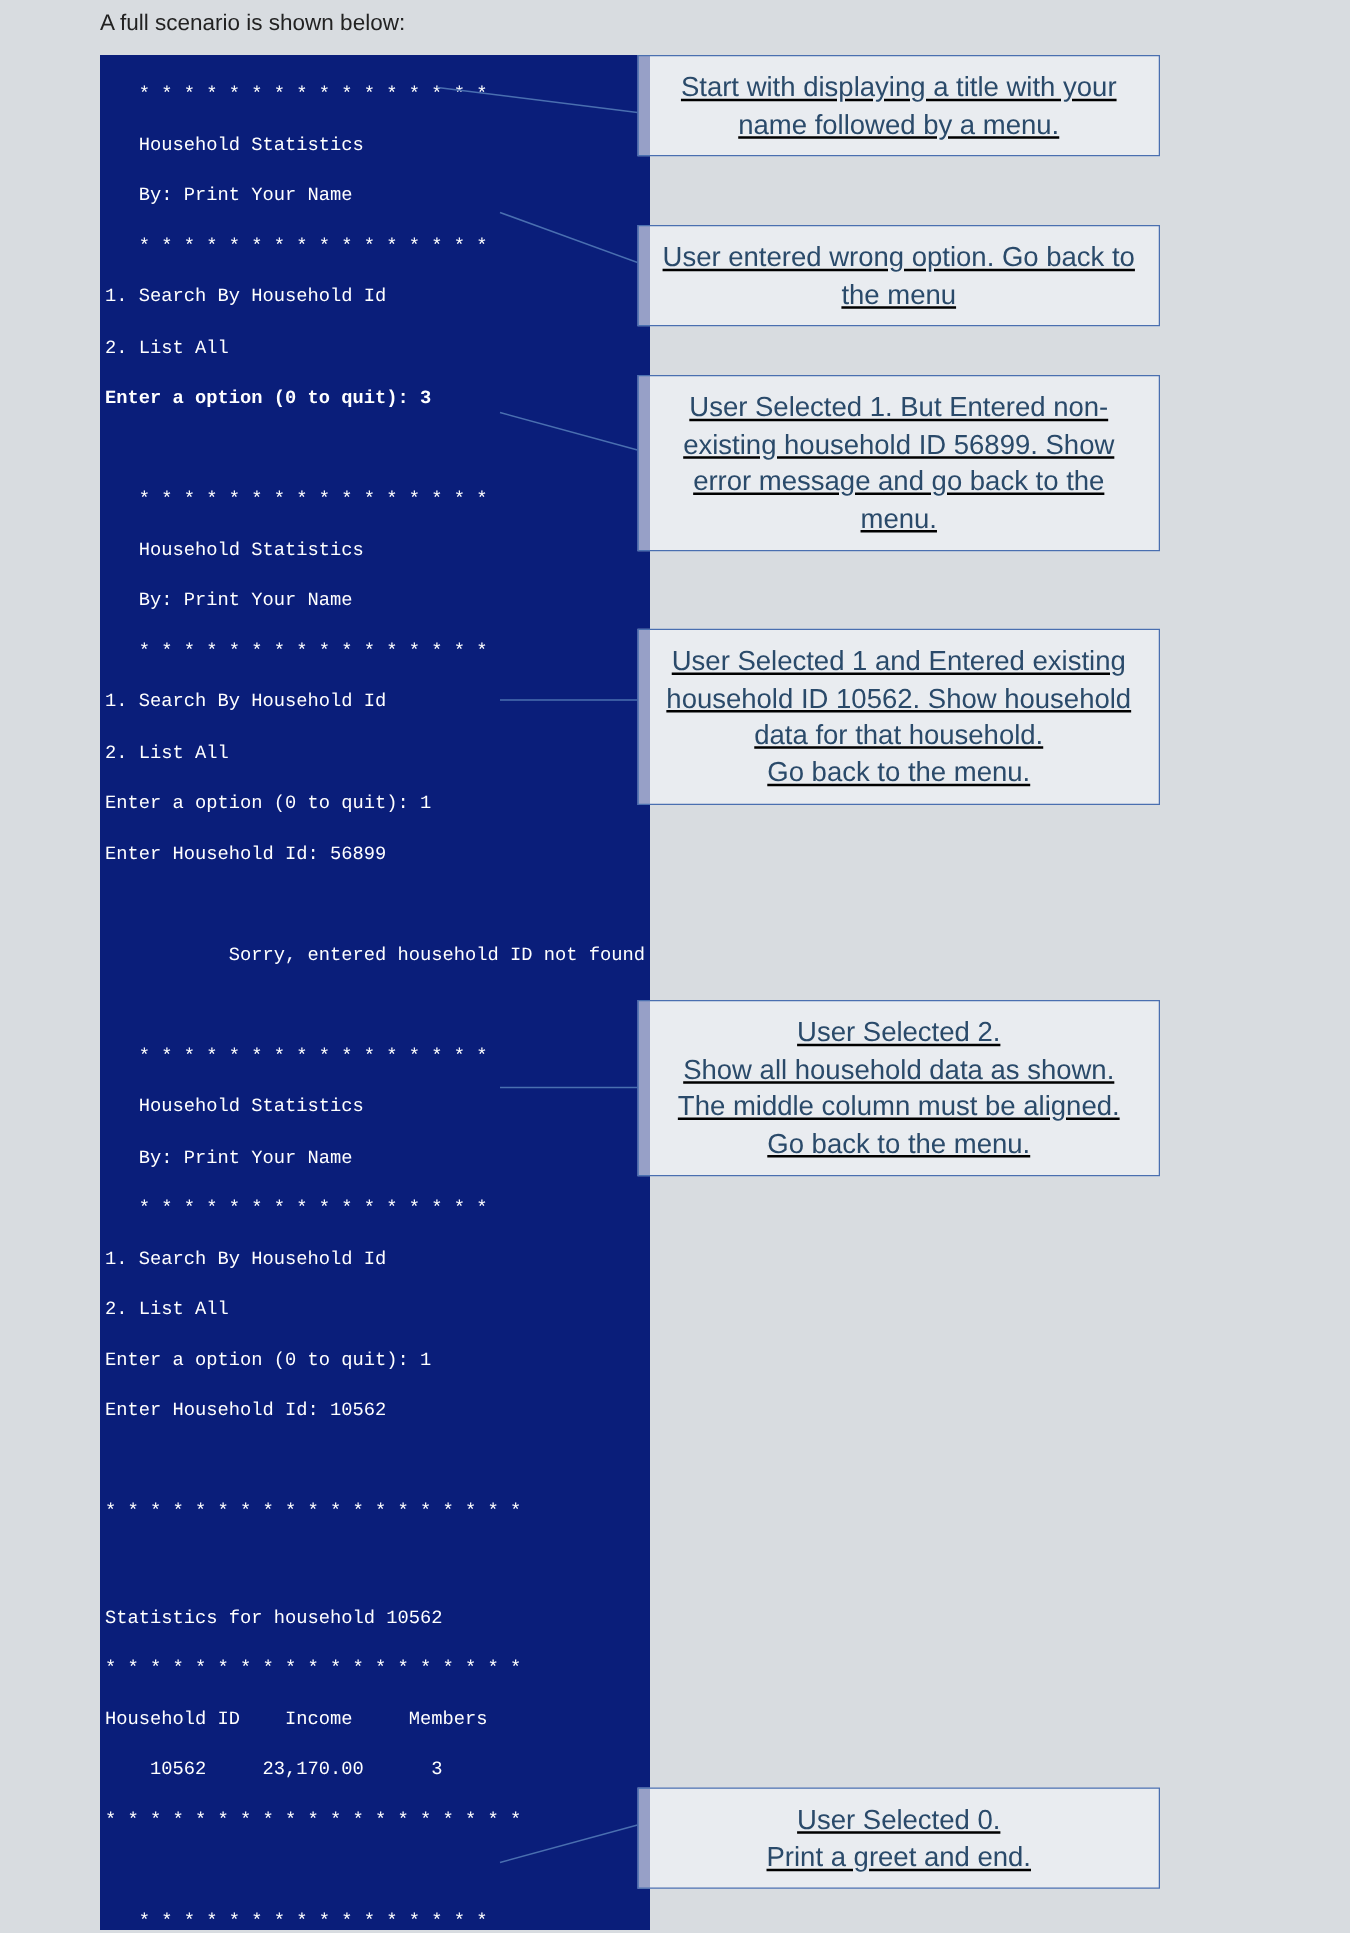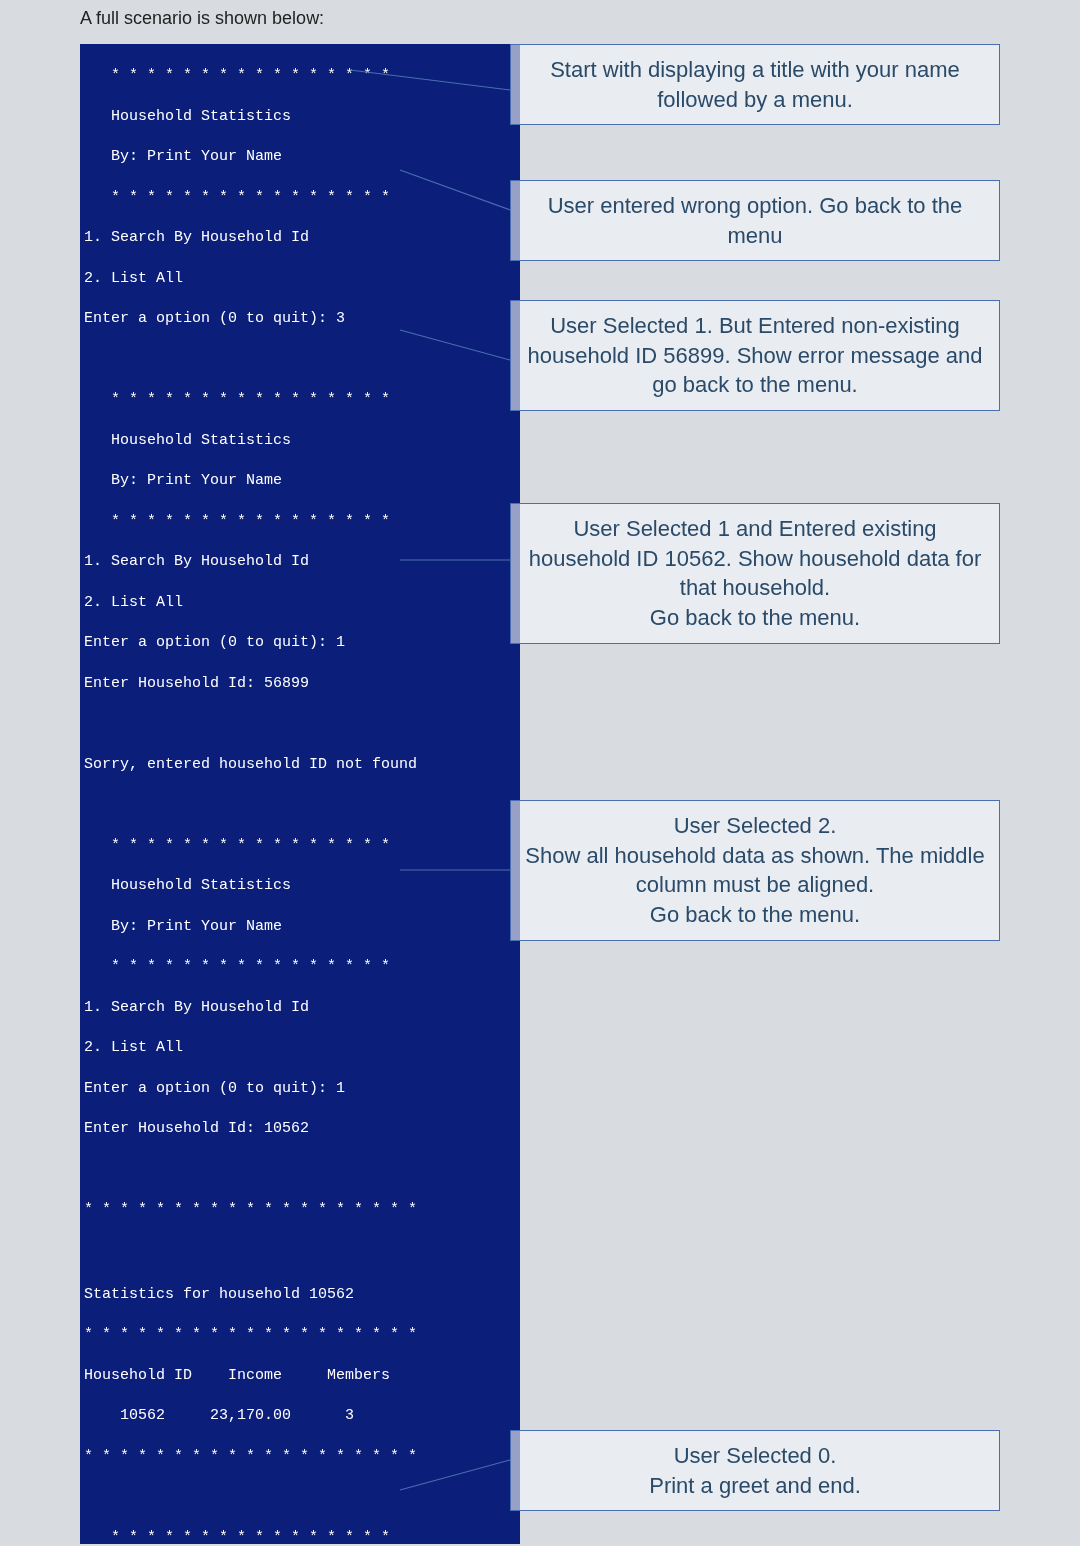--- a/index.html
+++ b/index.html
@@ -30,21 +30,22 @@
     font-family: "Courier New", monospace;
     font-size: 15px;
     line-height: 1.35;
     padding: 2px 4px;
     white-space: pre;
     overflow: hidden;
   }
   .annotation-wrap {
     position: absolute;
     left: 510px;
-    width: 490px;
+    width: 418px;
+    text-decoration: underline;
   }
   .annotation {
     border: 1px solid #4a6fb0;
     background: rgba(245,247,250,0.6);
     color: #2a4a6a;
     font-size: 22px;
     font-family: "Segoe UI", Arial, sans-serif;
     text-align: center;
     padding: 10px 14px;
     line-height: 1.35;
@@ -67,32 +68,32 @@
 
 <div class="page-title">A full scenario is shown below:</div>
 
 <div class="console">
 <span style="display: block;">   * * * * * * * * * * * * * * * *</span>
 <span style="display: block;">   Household Statistics</span>
 <span style="display: block;">   By: Print Your Name</span>
 <span style="display: block;">   * * * * * * * * * * * * * * * *</span>
 <span style="display: block;">1. Search By Household Id</span>
 <span style="display: block;">2. List All</span>
-<span style="display: block;"><span>Enter a option (0 to quit): </span><span>3</span></span>
+<span style="display: block; font-weight: bold;"><span>Enter a option (0 to quit): </span><span>3</span></span>
 <span style="display: block;"> </span>
 <span style="display: block;">   * * * * * * * * * * * * * * * *</span>
 <span style="display: block;">   Household Statistics</span>
 <span style="display: block;">   By: Print Your Name</span>
 <span style="display: block;">   * * * * * * * * * * * * * * * *</span>
 <span style="display: block;">1. Search By Household Id</span>
 <span style="display: block;">2. List All</span>
 <span style="display: block;"><span>Enter a option (0 to quit): </span><span>1</span></span>
 <span style="display: block;"><span>Enter Household Id: </span><span>56899</span></span>
 <span style="display: block;"> </span>
-<span style="display: block;">Sorry, entered household ID not found</span>
+<span style="display: block; text-align: right;">Sorry, entered household ID not found</span>
 <span style="display: block;"> </span>
 <span style="display: block;">   * * * * * * * * * * * * * * * *</span>
 <span style="display: block;">   Household Statistics</span>
 <span style="display: block;">   By: Print Your Name</span>
 <span style="display: block;">   * * * * * * * * * * * * * * * *</span>
 <span style="display: block;">1. Search By Household Id</span>
 <span style="display: block;">2. List All</span>
 <span style="display: block;"><span>Enter a option (0 to quit): </span><span>1</span></span>
 <span style="display: block;"><span>Enter Household Id: </span><span>10562</span></span>
 <span style="display: block;"> </span>

